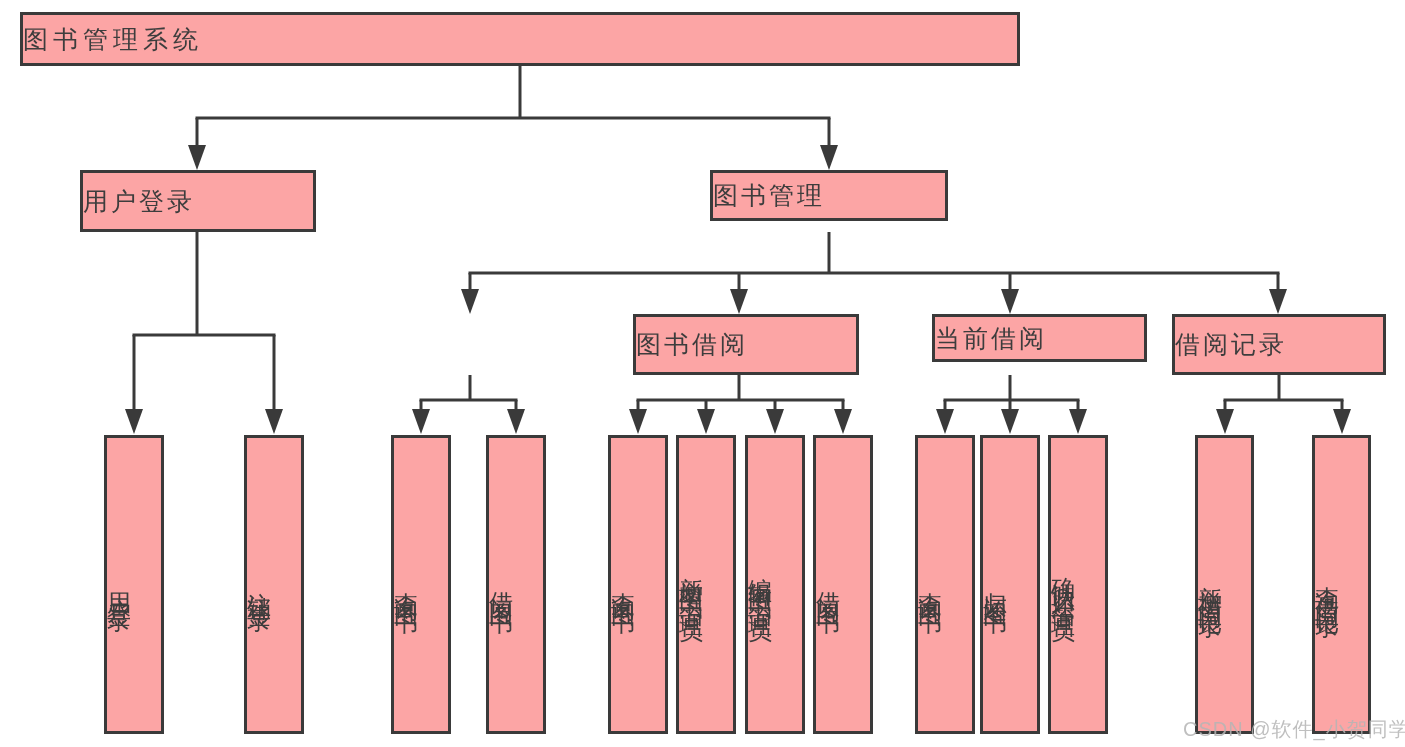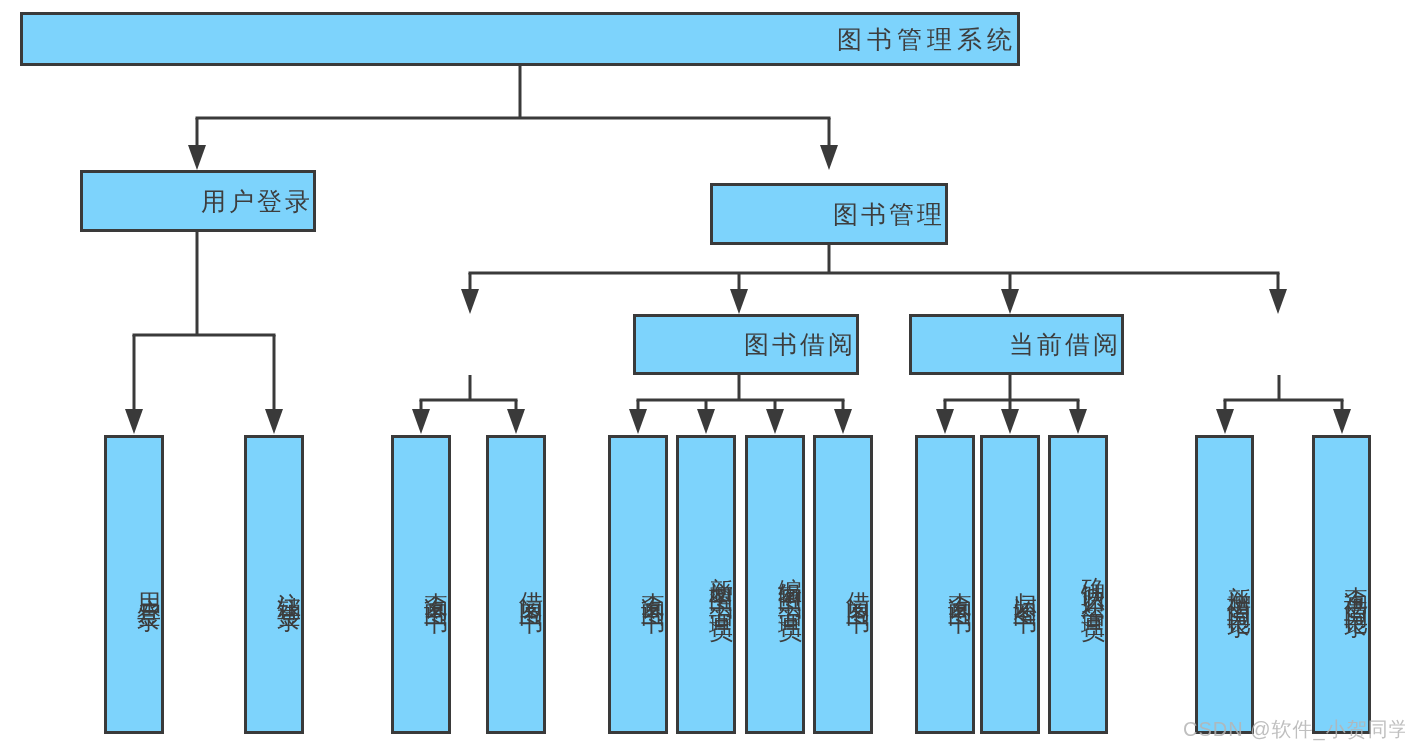--- a/index.html
+++ b/index.html
@@ -4,22 +4,22 @@
 <style>
   html,body{margin:0;padding:0;background:#ffffff;}
   body{
     width:1405px;height:747px;position:relative;overflow:hidden;
     font-family:"Liberation Sans",sans-serif;color:#333333;
   }
   .canvas{position:absolute;inset:0;}
   .connectors{position:absolute;left:0;top:0;z-index:1;}
   .box{
     position:absolute;z-index:2;box-sizing:border-box;
-    border:3px solid #3a3a3a;background:#7dd3fc;
-    display:flex;align-items:center;justify-content:flex-end;
+    border:3px solid #3a3a3a;background:#fca5a5;
+    display:flex;align-items:center;justify-content:flex-start;
     color:#3d3d3d;
   }
   .box .lbl{white-space:nowrap;}
   .root-box .lbl{font-size:25px;letter-spacing:5px;}
   .h-box .lbl{font-size:25px;letter-spacing:3px;}
   .leaf .lbl{
     writing-mode:vertical-rl;text-orientation:mixed;
     font-size:24px;letter-spacing:6px;line-height:1;
   }
   .watermark{
@@ -99,29 +99,32 @@
     </g>
   </svg>
 
   <div class="box root-box" style="left:20px;top:12px;width:1000px;height:54px">
     <span class="lbl">图书管理系统</span>
   </div>
 
   <div class="box h-box" style="left:80px;top:170px;width:236px;height:62px">
     <span class="lbl">用户登录</span>
   </div>
-  <div class="box h-box" style="left:710px;top:183px;width:238px;height:62px">
+  <div class="box h-box" style="left:710px;top:170px;width:238px;height:51px">
     <span class="lbl">图书管理</span>
   </div>
 
   <div class="box h-box" style="left:633px;top:314px;width:226px;height:61px">
     <span class="lbl">图书借阅</span>
   </div>
-  <div class="box h-box" style="left:909px;top:314px;width:215px;height:61px">
+  <div class="box h-box" style="left:932px;top:314px;width:215px;height:48px">
     <span class="lbl">当前借阅</span>
+  </div>
+  <div class="box h-box" style="left:1172px;top:314px;width:214px;height:61px">
+    <span class="lbl">借阅记录</span>
   </div>
 
   <div class="box leaf" style="left:104px;top:435px;width:60px;height:299px">
     <span class="lbl">用户登录</span>
   </div>
   <div class="box leaf" style="left:244px;top:435px;width:60px;height:299px">
     <span class="lbl">注销登录</span>
   </div>
 
   <div class="box leaf" style="left:391px;top:435px;width:60px;height:299px">

